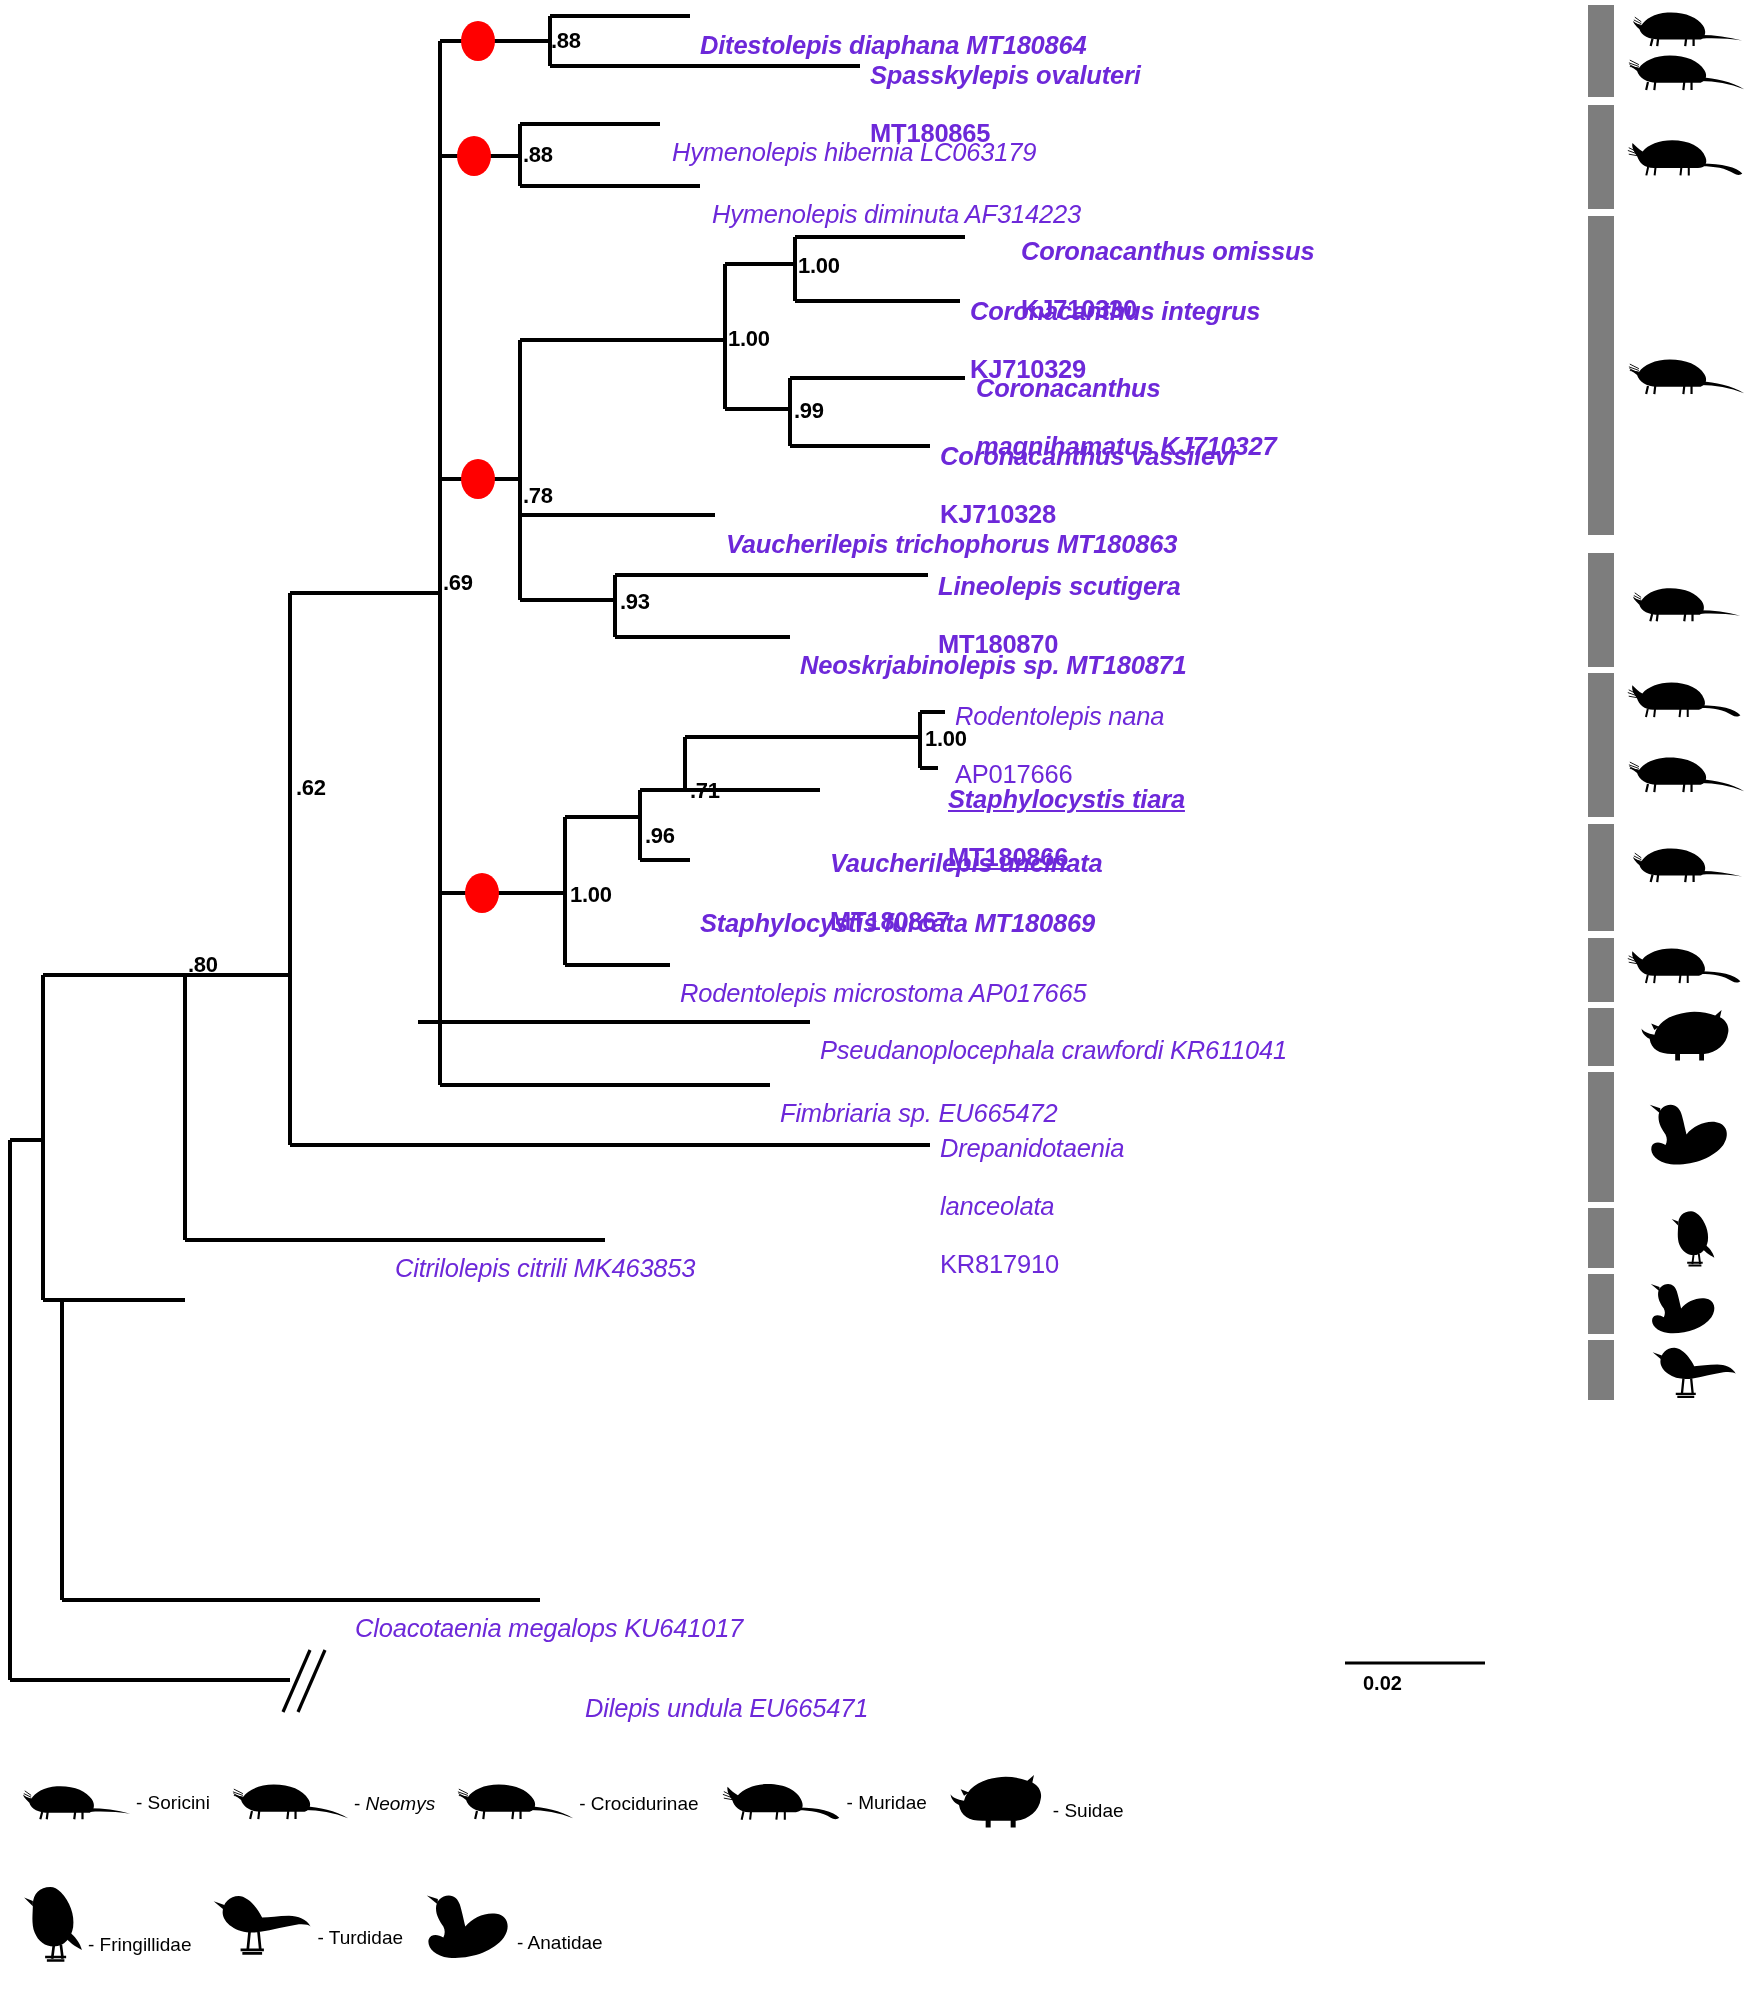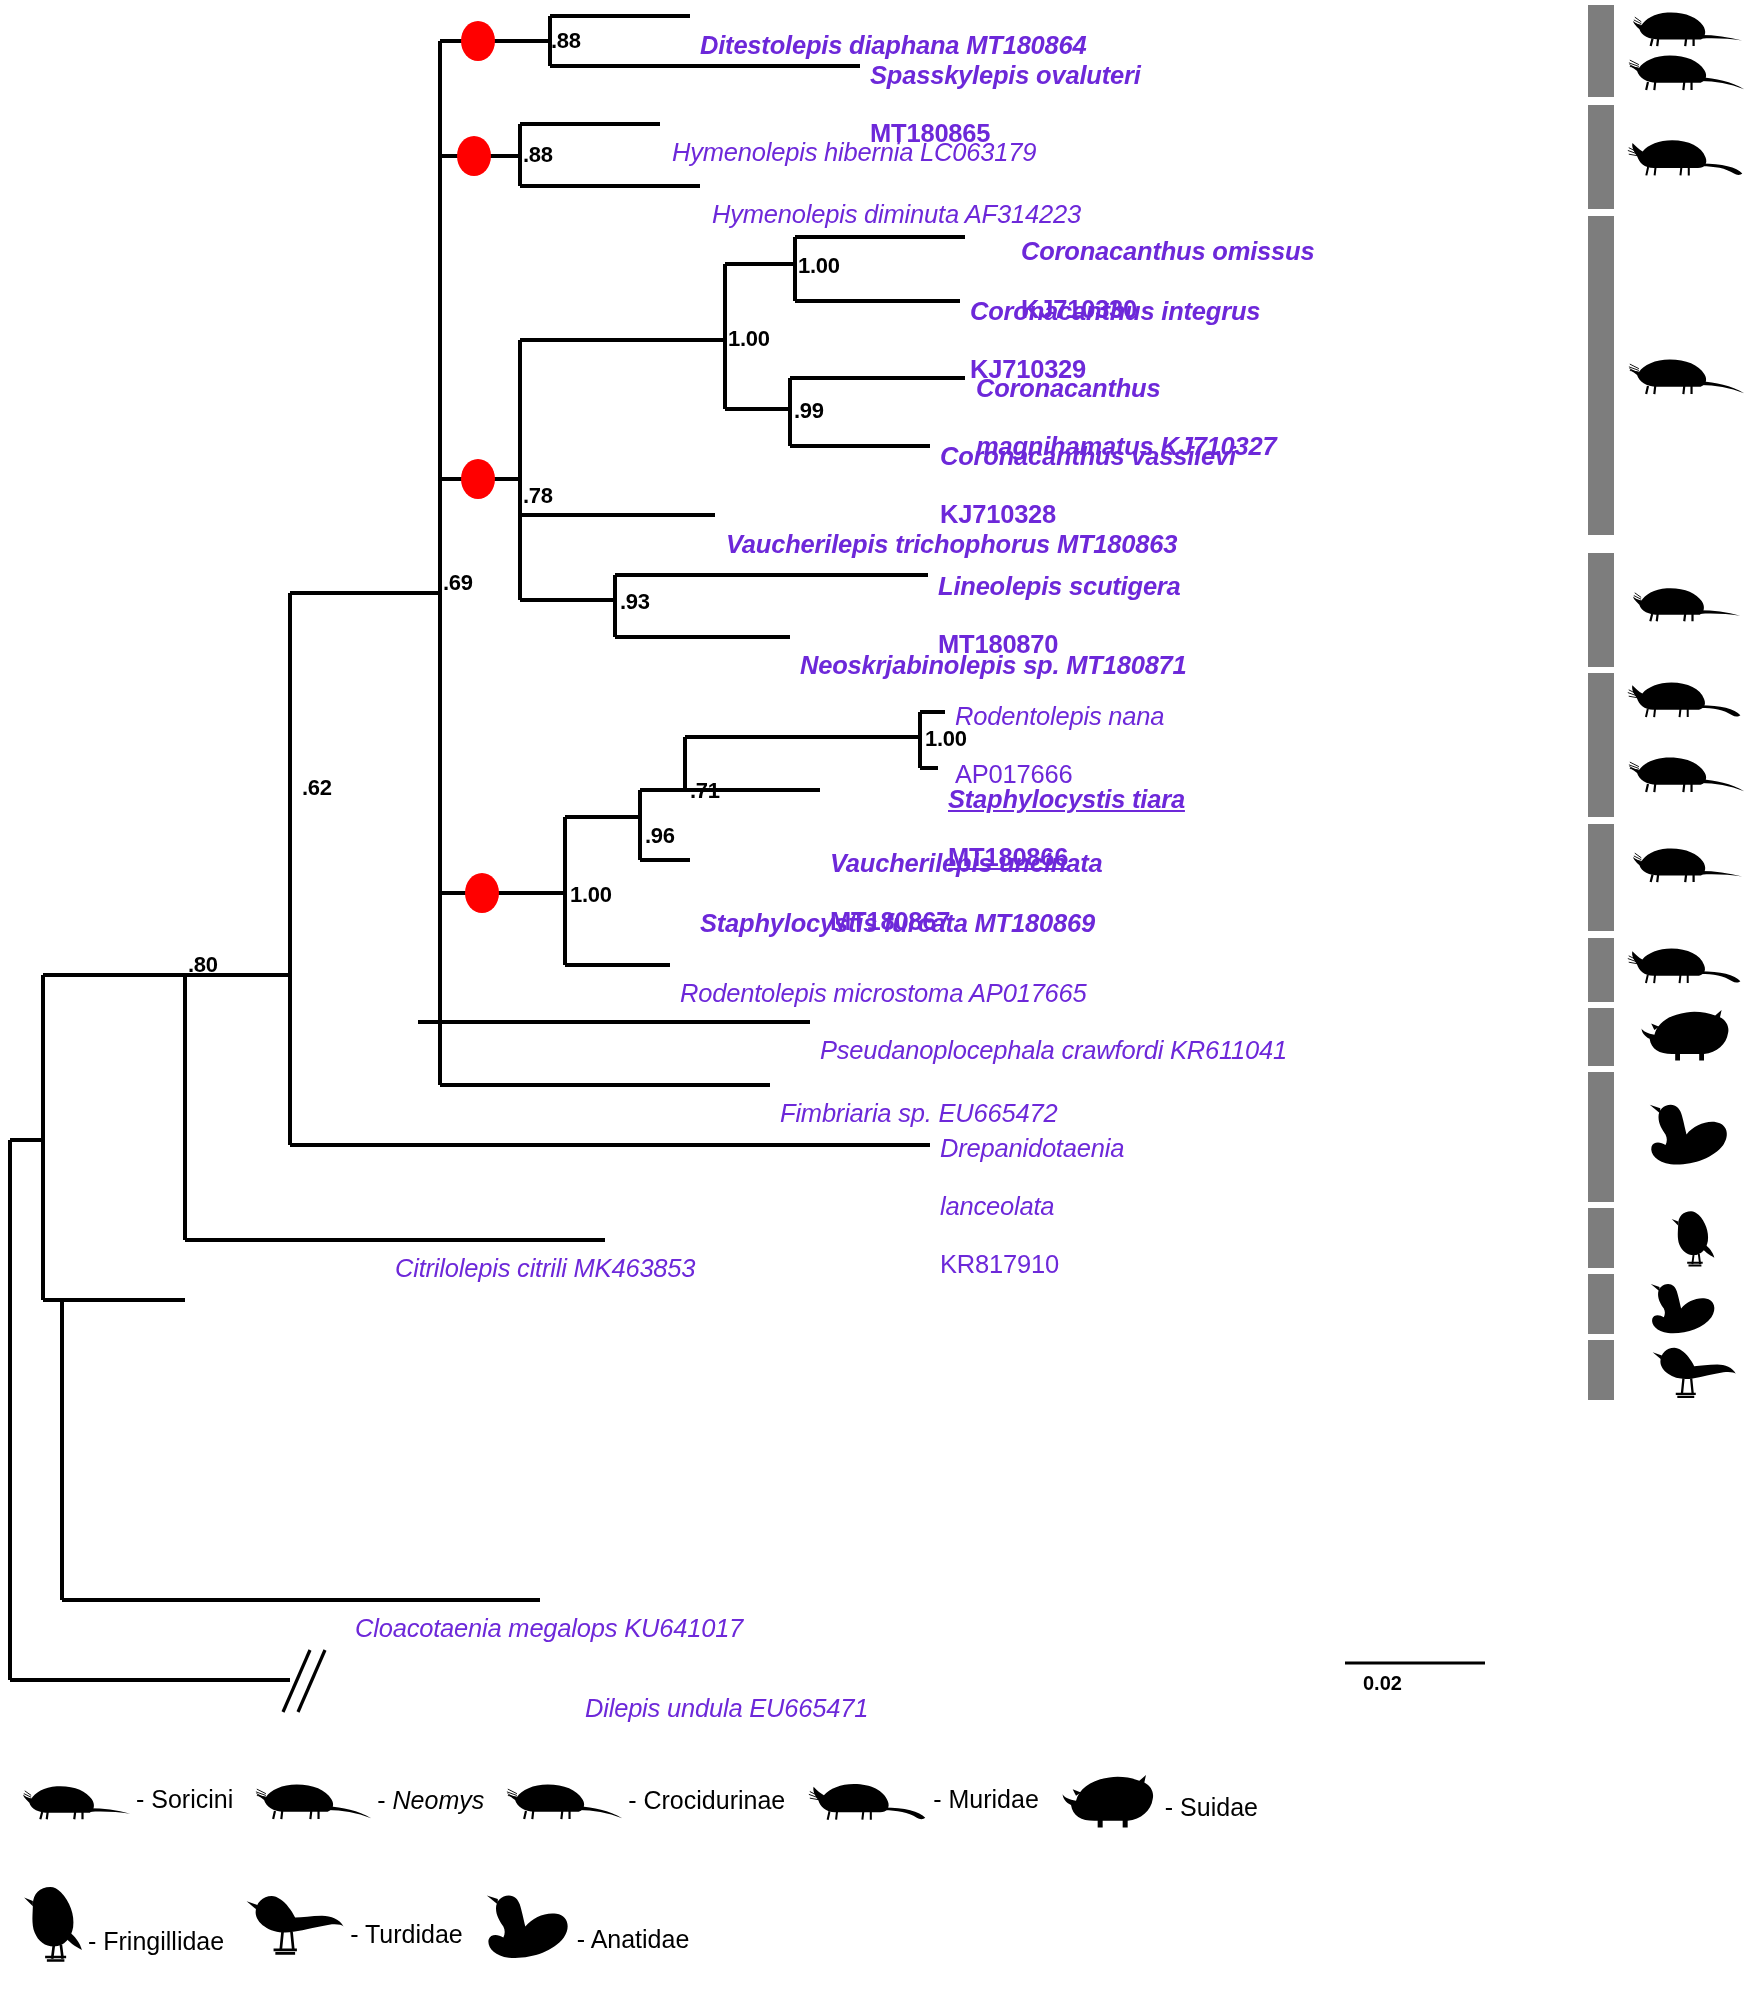--- a/index.html
+++ b/index.html
@@ -33,21 +33,21 @@
   .hosticon{position:absolute;}
   .scale-label{
     position:absolute;
     font-size:20px;
     font-weight:bold;
   }
   .legend{position:absolute;left:0;top:1770px;width:1750px;}
   .legend-row{position:absolute;display:flex;align-items:center;}
   .legend-item{display:flex;align-items:flex-end;margin-right:22px;}
   .legend-text{
-    font-size:25px;
+    font-size:19px;
     margin-left:4px;
     padding-bottom:12px;
     white-space:nowrap;
   }
   .legend-text .it{font-style:italic;}
   .legend-ico{display:block;}
 </style>
 </head>
 <body>
 
@@ -264,21 +264,21 @@
 <div class="support" style="left:798px;top:253px;">1.00</div>
 <div class="support" style="left:728px;top:326px;">1.00</div>
 <div class="support" style="left:794px;top:398px;">.99</div>
 <div class="support" style="left:523px;top:483px;">.78</div>
 <div class="support" style="left:620px;top:589px;">.93</div>
 <div class="support" style="left:443px;top:570px;">.69</div>
 <div class="support" style="left:925px;top:726px;">1.00</div>
 <div class="support" style="left:690px;top:778px;">.71</div>
 <div class="support" style="left:645px;top:823px;">.96</div>
 <div class="support" style="left:570px;top:882px;">1.00</div>
-<div class="support" style="left:296px;top:775px;margin-left:6px;">.62</div>
+<div class="support" style="left:296px;top:775px;">.62</div>
 <div class="support" style="left:188px;top:952px;">.80</div>
 
 <div class="scale-label" style="left:1363px;top:1672px;">0.02</div>
 
 <div id="hostbars">
     <div class="graybar" style="left: 1588px; top: 5px; height: 92px; background: rgb(125, 125, 125);"></div>
     <div class="graybar" style="left: 1588px; top: 105px; height: 104px; background: rgb(125, 125, 125);"></div>
     <div class="graybar" style="left: 1588px; top: 216px; height: 319px; background: rgb(125, 125, 125);"></div>
     <div class="graybar" style="left: 1588px; top: 553px; height: 114px; background: rgb(125, 125, 125);"></div>
     <div class="graybar" style="left: 1588px; top: 673px; height: 144px; background: rgb(125, 125, 125);"></div>

